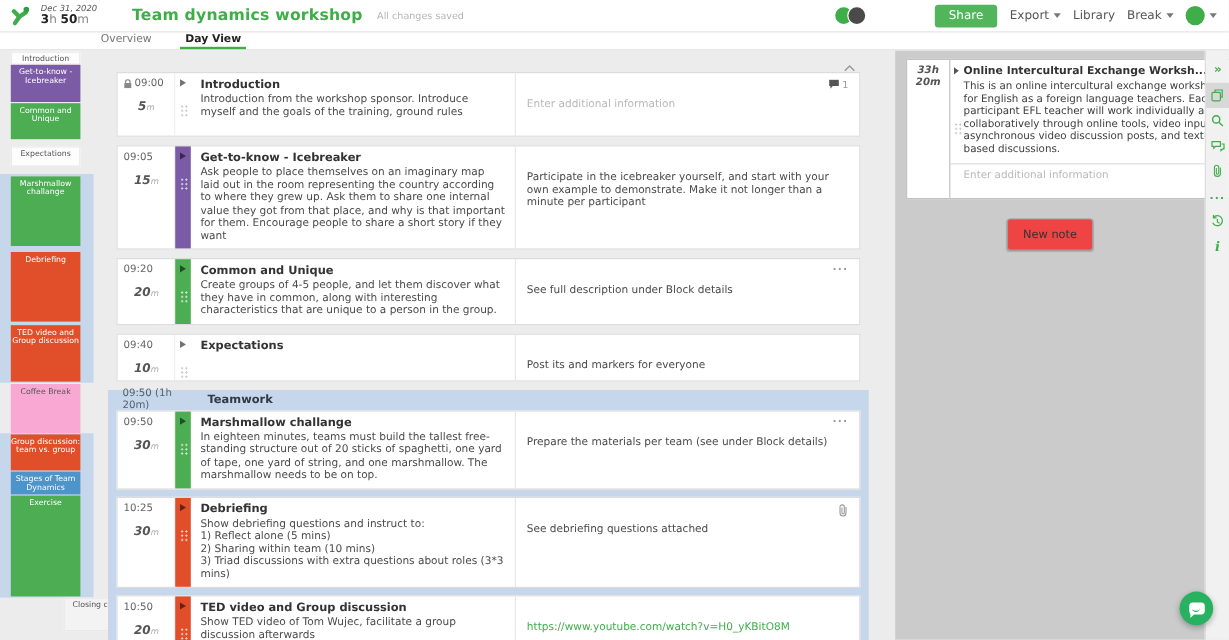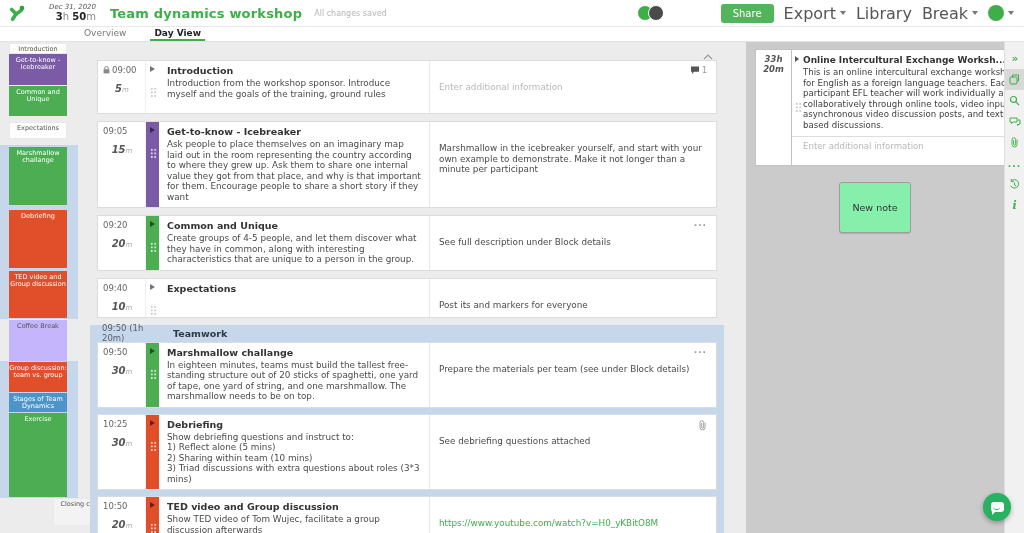--- a/index.html
+++ b/index.html
@@ -3,52 +3,52 @@
 <meta charset="utf-8">
 <style>
   * { margin:0; padding:0; box-sizing:border-box; }
   html,body { width:1024px; height:533px; overflow:hidden; background:#ececec;
     font-family:"DejaVu Sans","Liberation Sans",sans-serif; color:#333; }
 
   
   .header { position:absolute; left:0; top:0; width:1024px; height:27px; background:#fff;
     display:flex; align-items:center; z-index:30; border-bottom:1px solid #e8e8e8;}
   .logo { margin-left:8px; width:18px; height:18px; }
-  .datebox { margin-left:8px; width:62px; text-align:right; line-height:1.1; }
+  .datebox { margin-left:8px; width:62px; text-align:left; line-height:1.1; }
   .datebox .d { font-style:italic; font-size:7px; color:#555; }
   .datebox .t { font-size:10px; color:#888; }
   .datebox .t b { color:#222; }
   .doc-title { margin-left:14px; font-size:13px; color:#3FAE49; font-weight:bold; letter-spacing:.2px;}
   .saved { margin-left:12px; font-size:8px; color:#b5b5b5; }
   .hright { margin-left:auto; display:flex; align-items:center; gap:10px; padding-right:10px; }
   .avstack { display:flex; }
   .av { width:16px; height:16px; border-radius:50%; border:1px solid #fff; }
   .av.green { background:#3FAE49; }
   .av.dark { background:#4a4a4a; margin-left:-5px; }
   .btn-share { background:#53B55B; color:#fff; font-size:10px; padding:4px 12px; border:none;
     border-radius:3px; font-family:inherit;margin-left:47px; }
-  .hlink { font-size:16px; color:#555; display:flex; align-items:center; gap:4px;}
+  .hlink { font-size:10px; color:#555; display:flex; align-items:center; gap:4px;}
   .caret { width:0; height:0; border-left:3px solid transparent; border-right:3px solid transparent;
     border-top:4px solid #777; display:inline-block; }
   .useravatar { width:16px; height:16px; border-radius:50%; background:#3FAE49; }
 
   
   .tabbar { position:absolute; left:0; top:27px; width:1024px; height:15px; background:#fff;
     border-bottom:1px solid #e2e2e2; display:flex; align-items:flex-end; padding-left:80px; z-index:29;}
   .tab { font-size:9px; color:#777; padding:0 4px 3px; margin-right:20px; }
   .tab.active { color:#222; font-weight:bold; border-bottom:2px solid #3FAE49; padding-bottom:1px; }
 
   
   .minimap { position:absolute; left:0; top:42px; width:78px; height:491px; }
   .mgroupbg { position:absolute; left:0; width:78px; background:#C7D7EB; }
   .mblock { position:absolute; left:9px; width:58px; font-size:6.5px; line-height:1.15;
     text-align:center; color:#fff; padding-top:3px; overflow:hidden; }
   .mblock.light { color:#555; background:#fdfdfd; box-shadow:0 0 0 1px #e9e9e9 inset;}
   .c-purple { background:#7B5BA6; } .c-green { background:#4CAD52; } .c-red { background:#E14E2A; }
-  .c-yellow { background:#c4b5fd; color:#555 !important; } .c-blue { background:#4D94CB; }
+  .c-yellow { background:#f9a8d4; color:#555 !important; } .c-blue { background:#4D94CB; }
 
   
   .main { position:absolute; left:97px; top:60px; width:620px; }
   .collapse-top { position:absolute; left:703px; top:45px; }
   .card { display:flex; background:#fff; border:1px solid #dcdcdc; margin-bottom:7px; position:relative; }
   .tcell { width:48px; border-right:1px solid #efefef; padding:4px 4px 2px 5px; flex-shrink:0; }
   .time { font-size:8.5px; color:#666; display:flex; align-items:center; gap:2px;}
   .dur { text-align:center; margin-top:2px; }
   .dv { font-size:10px; font-style:italic; font-weight:bold; color:#555; }
   .du { font-size:7px; font-style:italic; color:#aaa; }
@@ -97,22 +97,22 @@
   .rnotes { border-top:1px solid #ddd; font-size:8.6px; padding:4px 6px 14px 0; margin-left:-11px;
     padding-left:11px;}
   .note { margin-top:8px; position:relative; height:36px; border:1px solid #ddd090;
     background:linear-gradient(#F6E9A4 0 15px, #FBF4CA 15px); }
   .note .grip { position:absolute; top:12px; left:-5px; color:#d9a43b; }
   .note .ntext { font-size:8.6px; color:#9b9b8a; padding:3px 6px; }
   .note .nexpand { position:absolute; top:3px; right:4px; width:8px; height:8px; border:1px solid #999;
     border-radius:1px; background:#fff; }
   .note .nexpand::after { content:""; position:absolute; left:1.5px; top:2.5px; width:3px; height:0;
     border-top:1px solid #888;}
-  .newnote { display:block; margin:16px auto 0; background:#86efac; border:1px solid #9d9d9d;
-    border-radius:3px; font-size:9.5px; color:#333; padding:19px 12px; font-family:inherit;
+  .newnote { display:block; margin:16px auto 0; background:#ef4444; border:1px solid #9d9d9d;
+    border-radius:3px; font-size:9.5px; color:#333; padding:7px 12px; font-family:inherit;
     box-shadow:0 1px 1px rgba(0,0,0,.15);}
 
   
   .rtoolbar { position:absolute; left:1004px; top:42px; width:20px; height:491px; background:#f1f1f1;
     border-left:1px solid #dedede; display:flex; flex-direction:column; align-items:center; padding-top:6px;}
   .ticon { width:20px; height:21px; display:flex; align-items:center; justify-content:center;
     color:#3FAE49; font-size:10px; }
   .ticon.active { background:#d8d8d8; }
   .tchev { font-size:10px; color:#3FAE49; font-weight:bold; letter-spacing:-1px;}
   .ticon .info-i { font-family:"DejaVu Serif","Liberation Serif",serif; font-style:italic;
@@ -240,21 +240,21 @@
       <div class="dur"><span class="dv">15</span><span class="du">m</span></div>
     </div>
     <div class="bar c-purple">
         <span class="tri"></span>
         <span class="grip"></span>
       </div>
     <div class="cmain">
       <div class="ctitle">Get-to-know - Icebreaker</div>
       <div class="cdesc">Ask people to place themselves on an imaginary map laid out in the room representing the country according to where they grew up.  Ask them to share one internal value they got from that place, and why is that important for them. Encourage people to share a short story if they want</div>
     </div>
-    <div class="cnotes">Marshmallow in the icebreaker yourself, and start with your own example to demonstrate. Make it not longer than a minute per participant</div>
+    <div class="cnotes">Participate in the icebreaker yourself, and start with your own example to demonstrate. Make it not longer than a minute per participant</div>
   </div>
 
   <div class="card" style="min-height:38px;">
     <div class="tcell">
       <div class="time">
           <span>09:20</span>
         </div>
       <div class="dur"><span class="dv">20</span><span class="du">m</span></div>
     </div>
     <div class="bar c-green">

